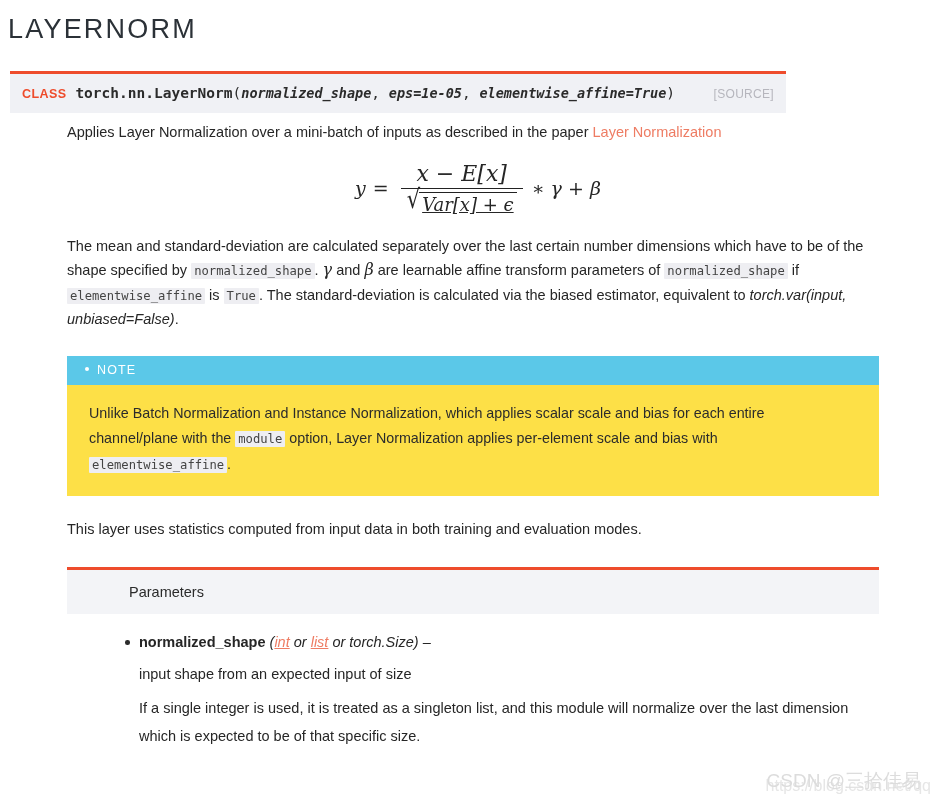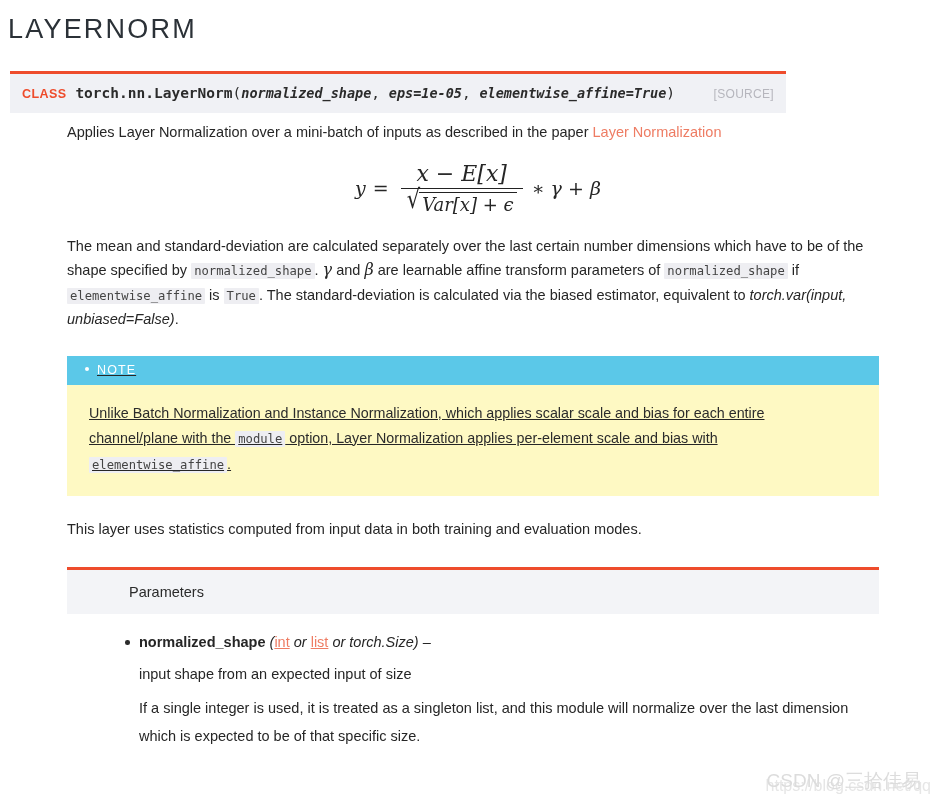--- a/index.html
+++ b/index.html
@@ -141,28 +141,28 @@
   .sqrt .radical {
     font-size: 21px;
     line-height: 1;
     transform: scaleY(1.25);
     transform-origin: bottom;
     margin-right: -1px;
   }
   .sqrt .radicand {
     border-top: 1.2px solid #222;
     padding: 1px 3px 0 3px;
+    text-decoration: underline;
   }
 
   
   .note {
     margin: 24px 0 0 67px;
     width: 812px;
-    background: #fef9c3;
-    text-decoration: underline;
+    background: #fde047;
   }
   .note-title {
     background: #5bc8e8;
     color: #ffffff;
     font-size: 12.5px;
     letter-spacing: 1.1px;
     padding: 7px 0 8px 18px;
     box-sizing: border-box;
   }
   .note-title .dot {
@@ -211,21 +211,21 @@
     position: absolute;
     left: -14px;
     top: 10px;
     width: 4.5px;
     height: 4.5px;
     border-radius: 50%;
     background: #2b2b2b;
   }
   .param-name { font-weight: 700; }
   .param-type { font-style: italic; }
-  .type-link { color: #ee7c63; }
+  .type-link { color: #ee7c63; font-style: italic; }
   .param-desc {
     margin-top: 6px;
     line-height: 28px;
   }
 
   .math-inline-block {
     text-align: left;
     margin: 13px 0 12px 14px;
     font-family: "DejaVu Serif", serif;
     font-size: 19px;

